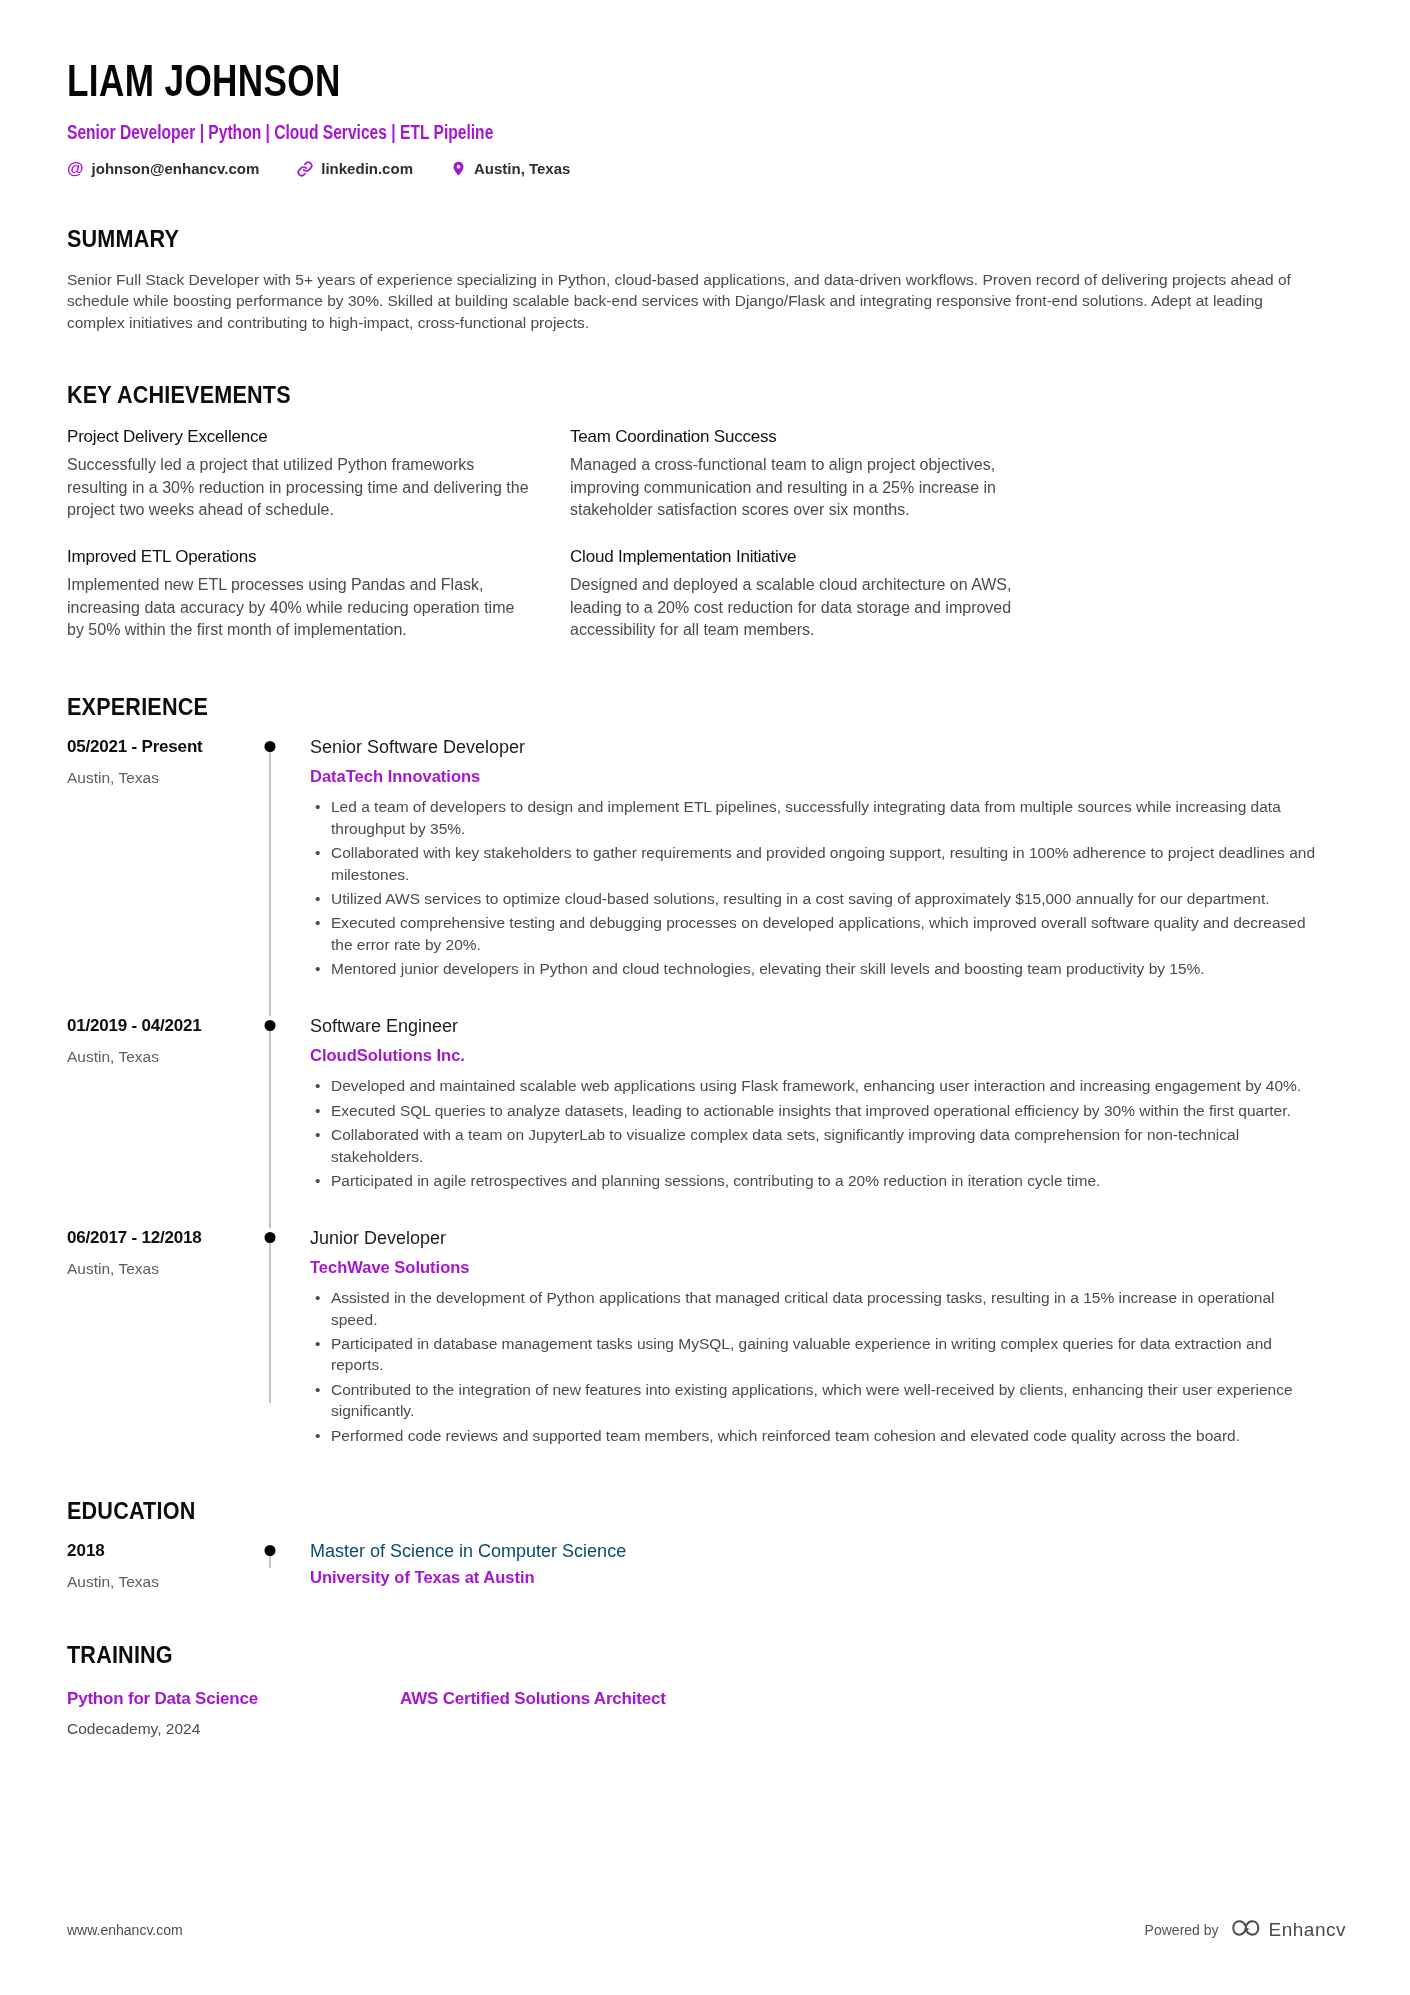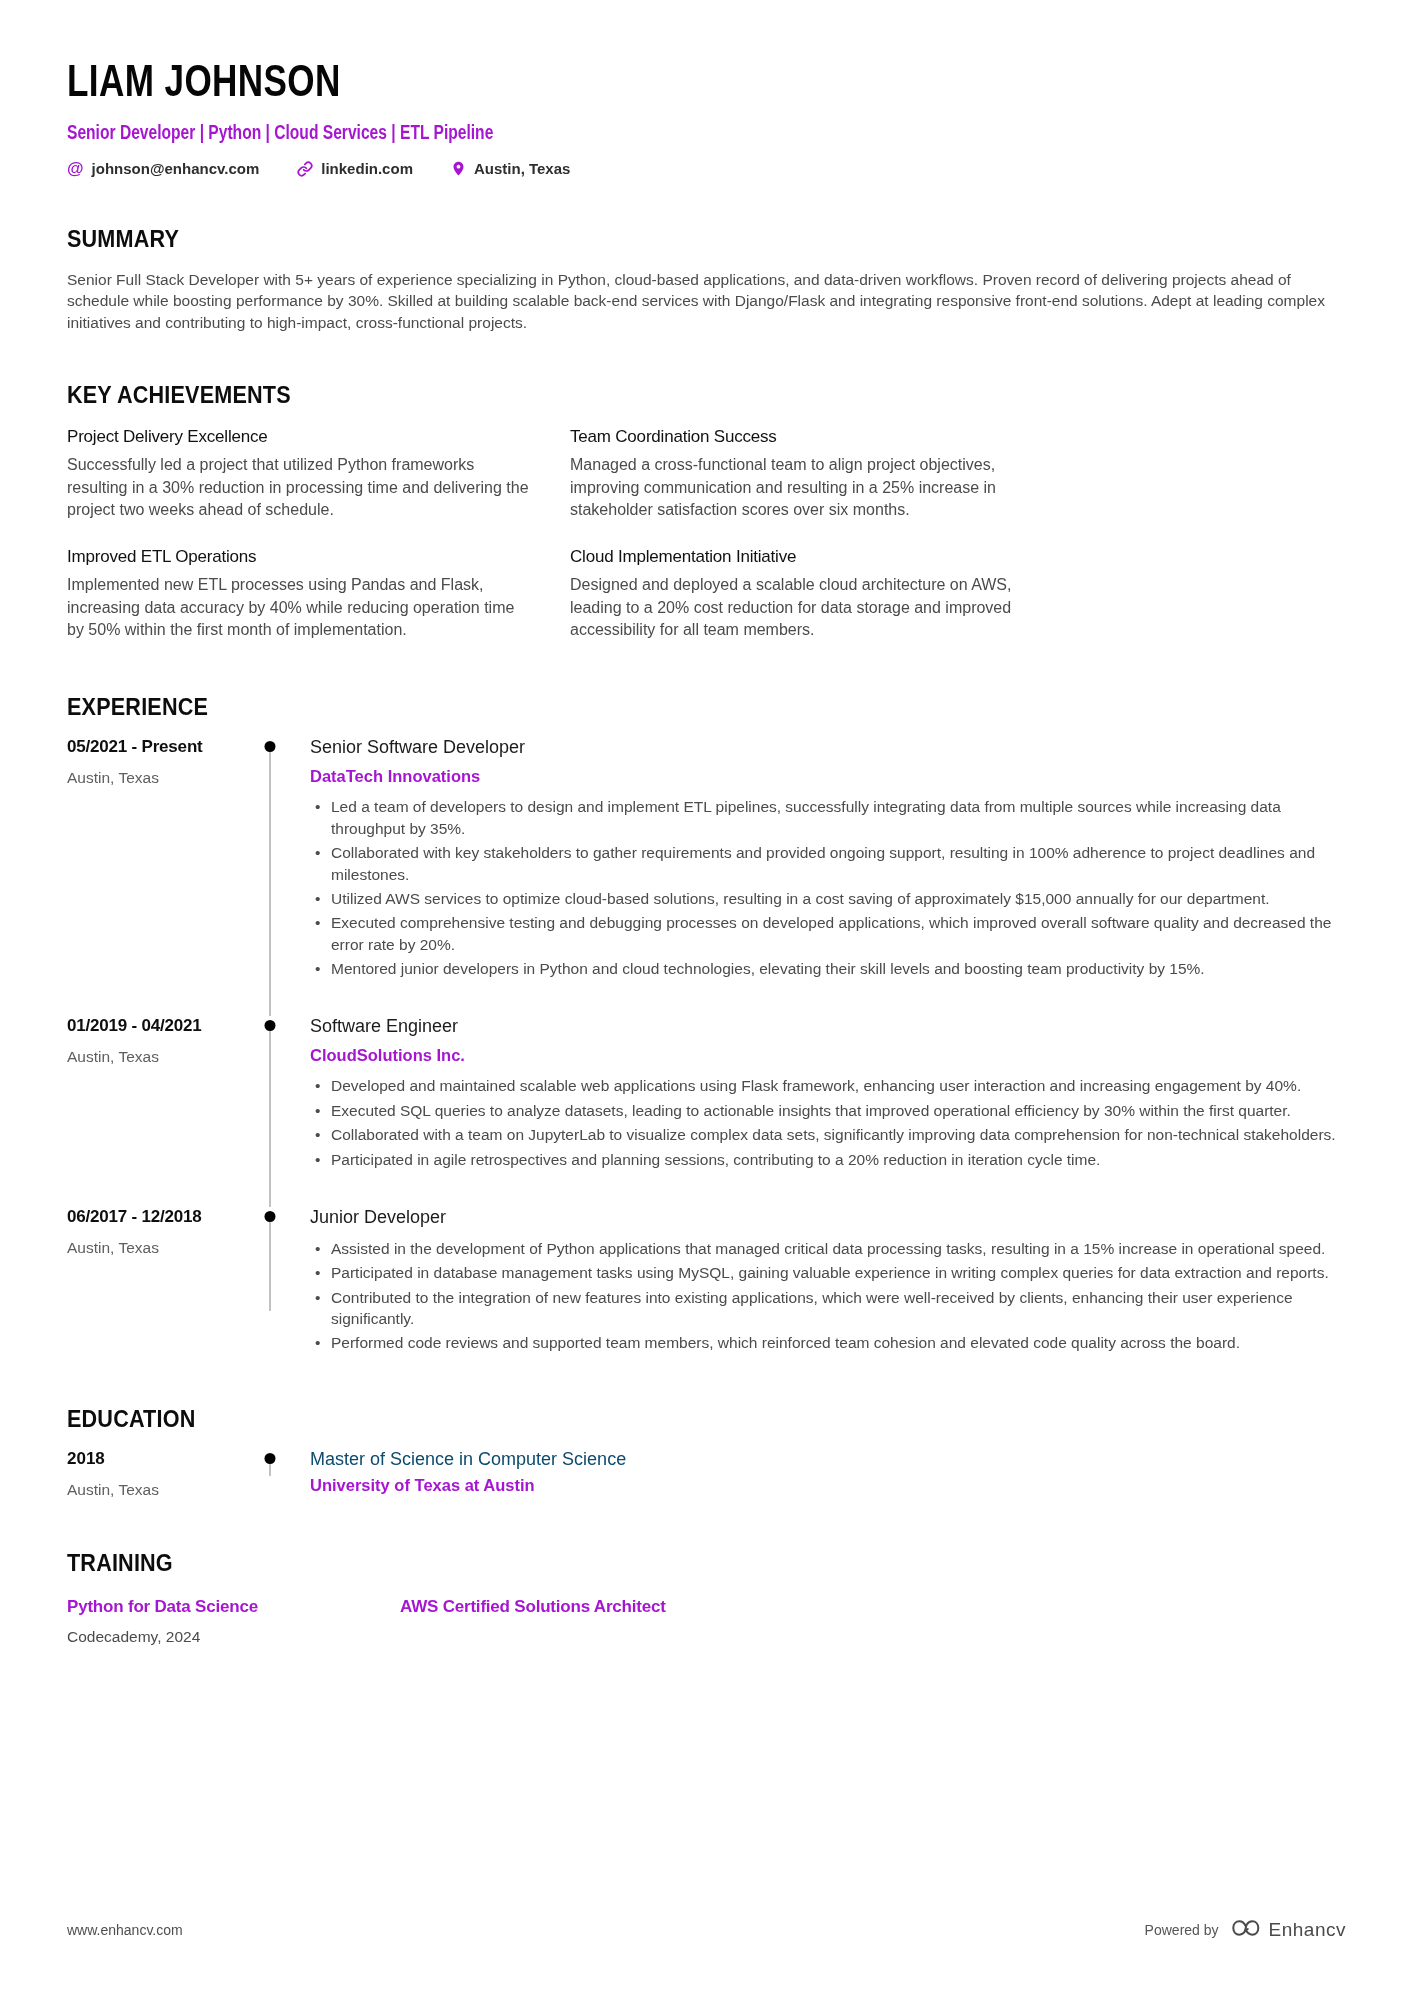--- a/index.html
+++ b/index.html
@@ -2,21 +2,21 @@
 <html style="--accent: #a616d1;"><head>
 <meta charset="utf-8">
 <style>
   :root { --accent:#a616d1; }
   * { box-sizing:border-box; }
   html,body { margin:0; padding:0; }
   body {
     width:1410px; height:1995px; background:#ffffff; position:relative;
     font-family:"Liberation Sans", sans-serif; color:#222; overflow:hidden;
   }
-  .page { padding:55px 64px 0 67px; }
+  .page { padding:55px 86px 0 67px; }
 
   
   .name {
     margin:0; font-size:45px; font-weight:800; color:#060606;
     letter-spacing:0.5px; white-space:nowrap;
     transform:scaleX(0.78); transform-origin:left center;
   }
   .job-headline {
     margin:14px 0 0 0; font-size:20px; font-weight:700; color:var(--accent);
     white-space:nowrap; transform:scaleX(0.78); transform-origin:left center;
@@ -186,20 +186,21 @@
       <div>
         <div class="job-dates">06/2017 - 12/2018</div>
         <div class="job-location">Austin, Texas</div>
       </div>
       <div class="timeline">
         <span class="timeline-dot"></span>
         <span class="timeline-line"></span>
       </div>
       <div class="job-content">
         <div class="job-title">Junior Developer</div>
+        <div class="job-company">TechWave Solutions</div>
         <ul class="bullets">
           <li>Assisted in the development of Python applications that managed critical data processing tasks, resulting in a 15% increase in operational speed.</li>
           <li>Participated in database management tasks using MySQL, gaining valuable experience in writing complex queries for data extraction and reports.</li>
           <li>Contributed to the integration of new features into existing applications, which were well-received by clients, enhancing their user experience significantly.</li>
           <li>Performed code reviews and supported team members, which reinforced team cohesion and elevated code quality across the board.</li>
         </ul>
       </div>
     </div>
   </section>
 

